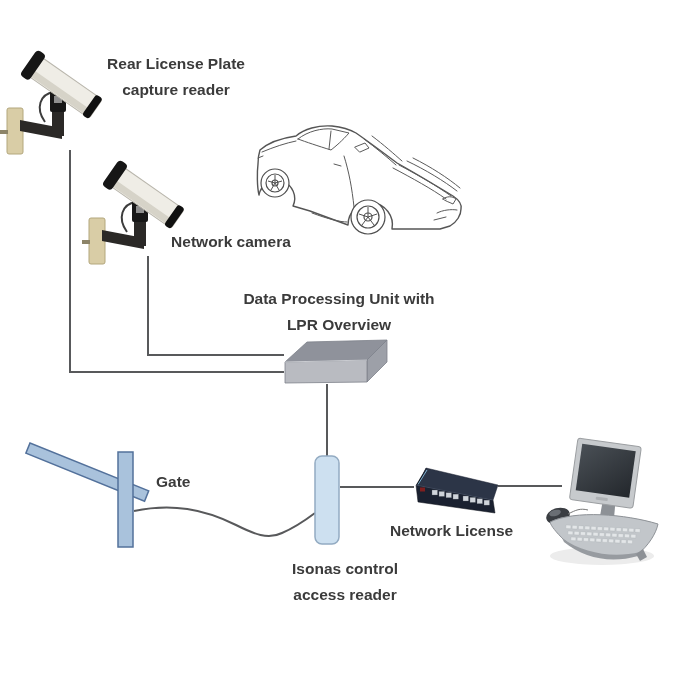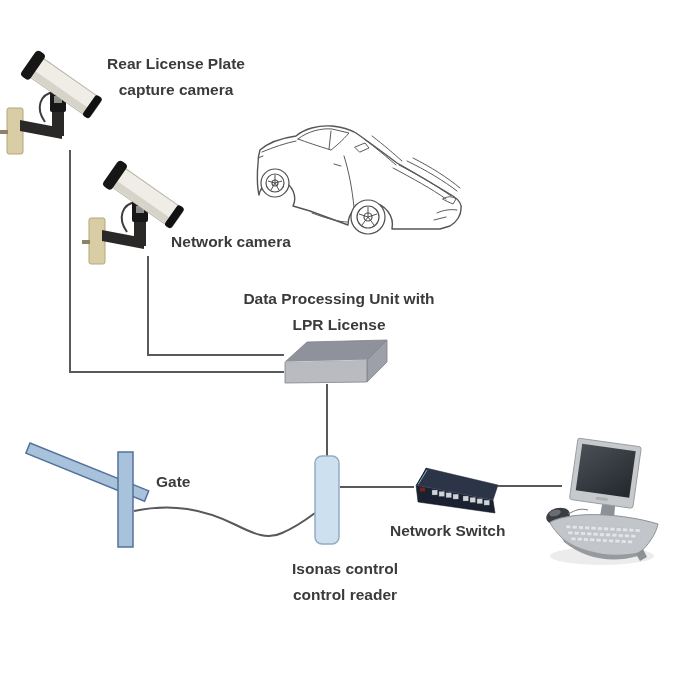--- a/index.html
+++ b/index.html
@@ -200,39 +200,39 @@
     </g>
     <g transform="translate(38,8) rotate(8)">
       <rect x="0" y="0" width="64" height="62" rx="3" fill="#c7cacd" stroke="#9b9ea1" stroke-width="1"></rect>
       <rect x="5" y="5" width="54" height="47" fill="url(#scr)"></rect>
       <rect x="26" y="55.5" width="12" height="3" rx="1" fill="#aeb1b4"></rect>
     </g>
   </svg>
 
   <div class="lbl" style="left:96px;top:51px;width:160px">
     <div>Rear License Plate</div>
-    <div>capture camera</div>
+    <div>capture reader</div>
   </div>
 
   <div class="lbl" style="left:166px;top:229px;width:130px">
     <div>Network camera</div>
   </div>
 
   <div class="lbl" style="left:234px;top:286px;width:210px">
     <div>Data Processing Unit with</div>
-    <div>LPR License</div>
+    <div>LPR Overview</div>
   </div>
 
   <div class="lbl left" style="left:156px;top:469px">
     <div>Gate</div>
   </div>
 
   <div class="lbl" style="left:270px;top:556px;width:150px">
     <div>Isonas control</div>
-    <div>control reader</div>
+    <div>access reader</div>
   </div>
 
   <div class="lbl" style="left:390px;top:518px;width:115px">
-    <div>Network Switch</div>
+    <div>Network License</div>
   </div>
 
 
 </div>
 
 </body></html>

